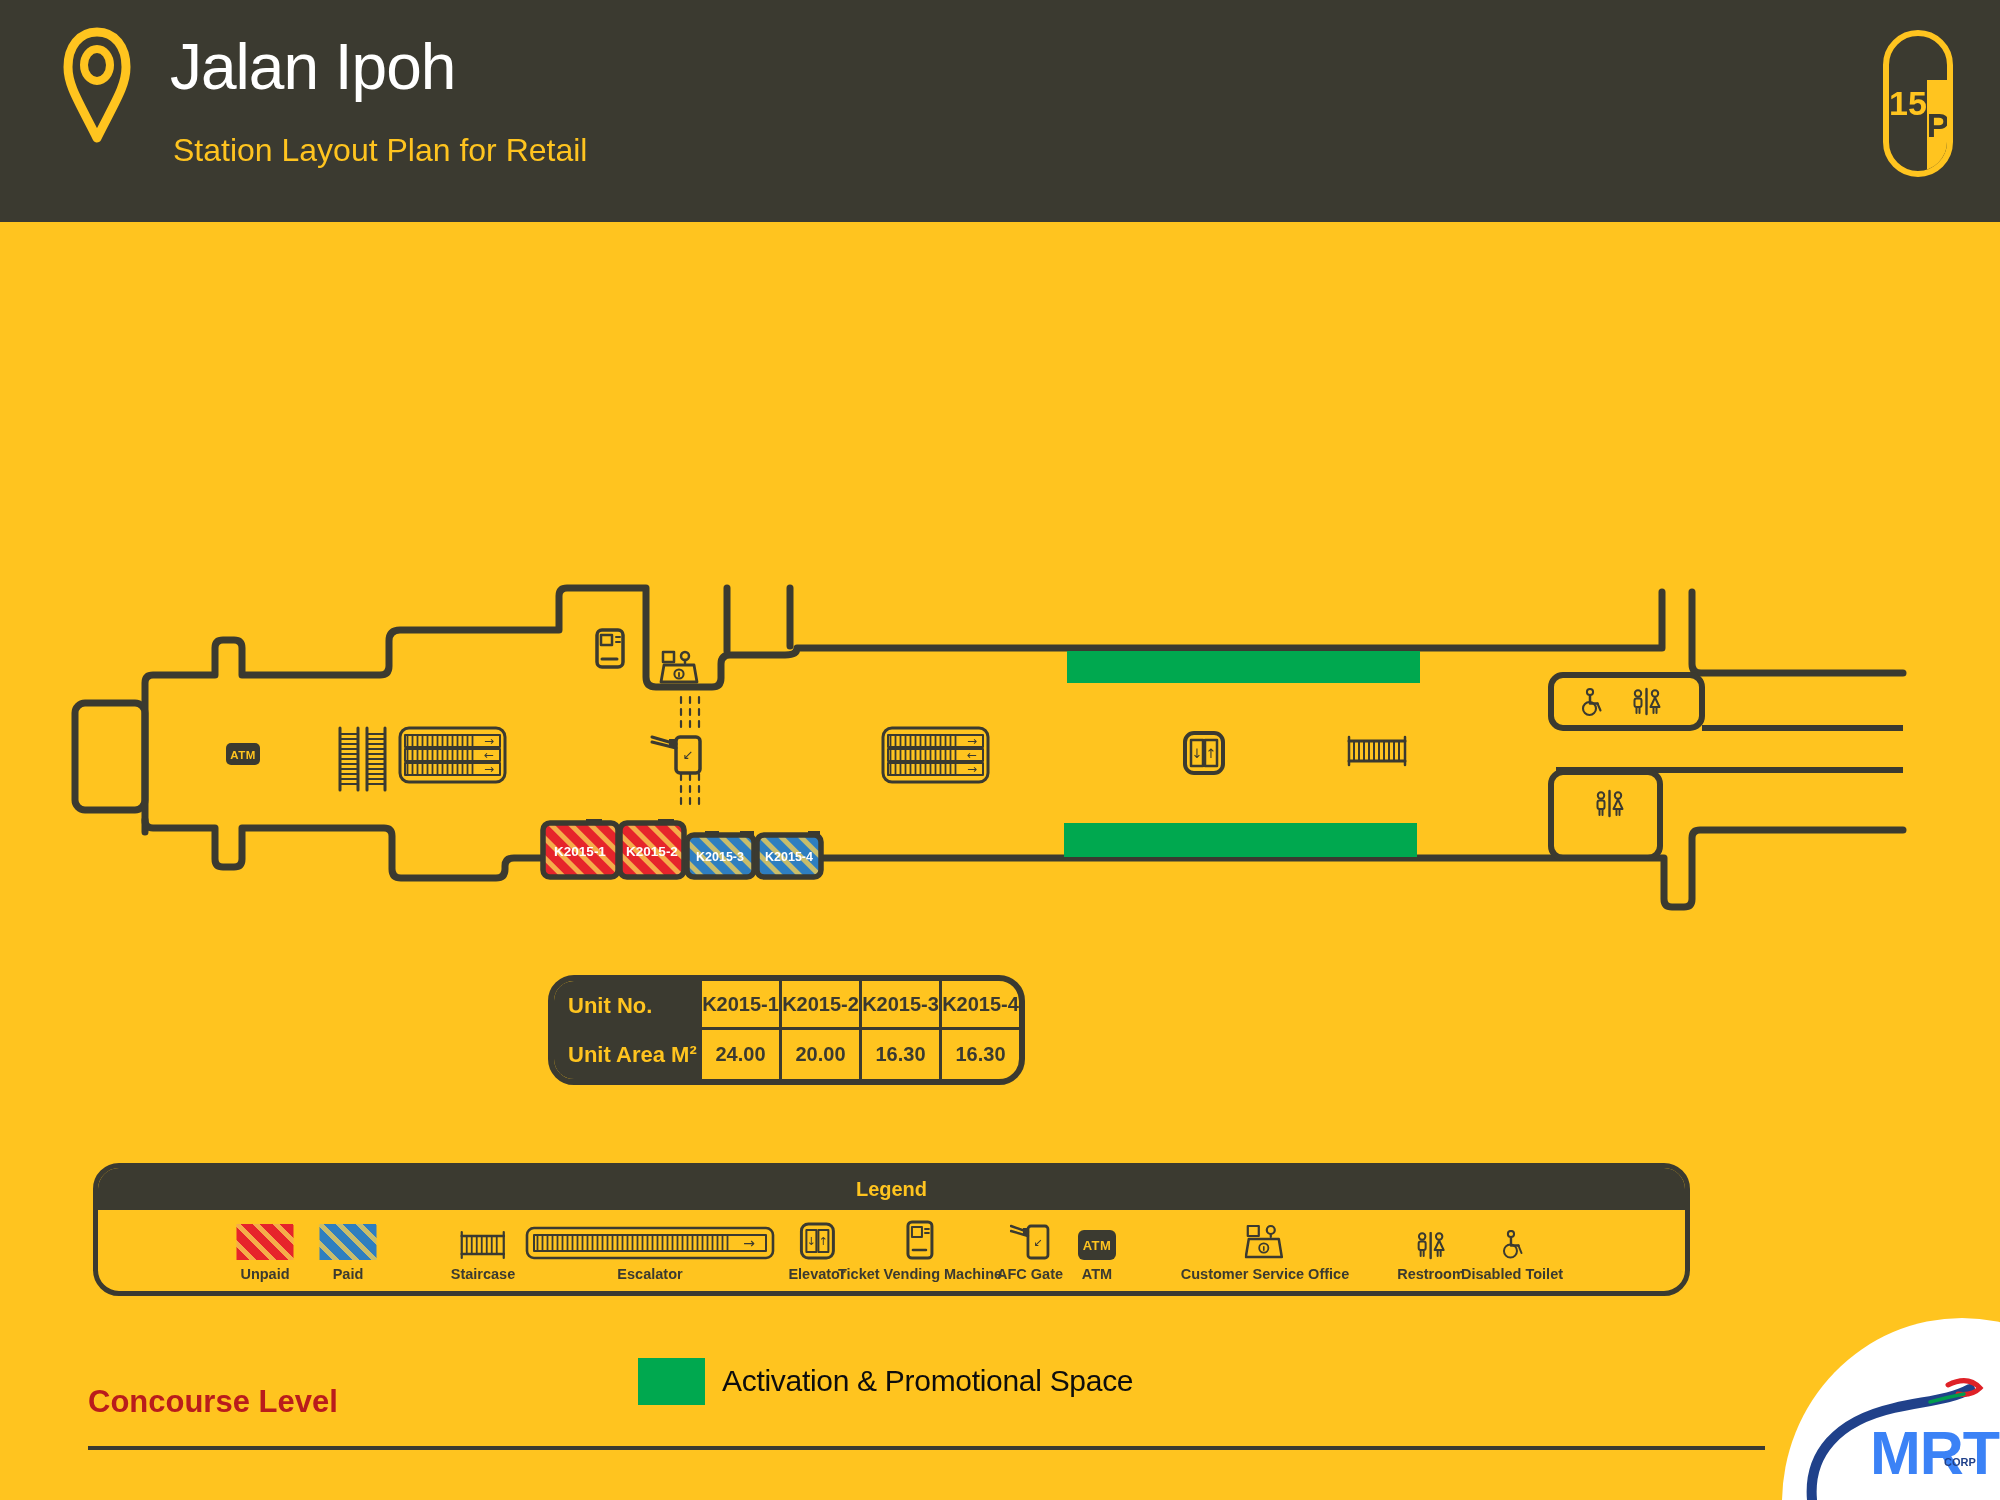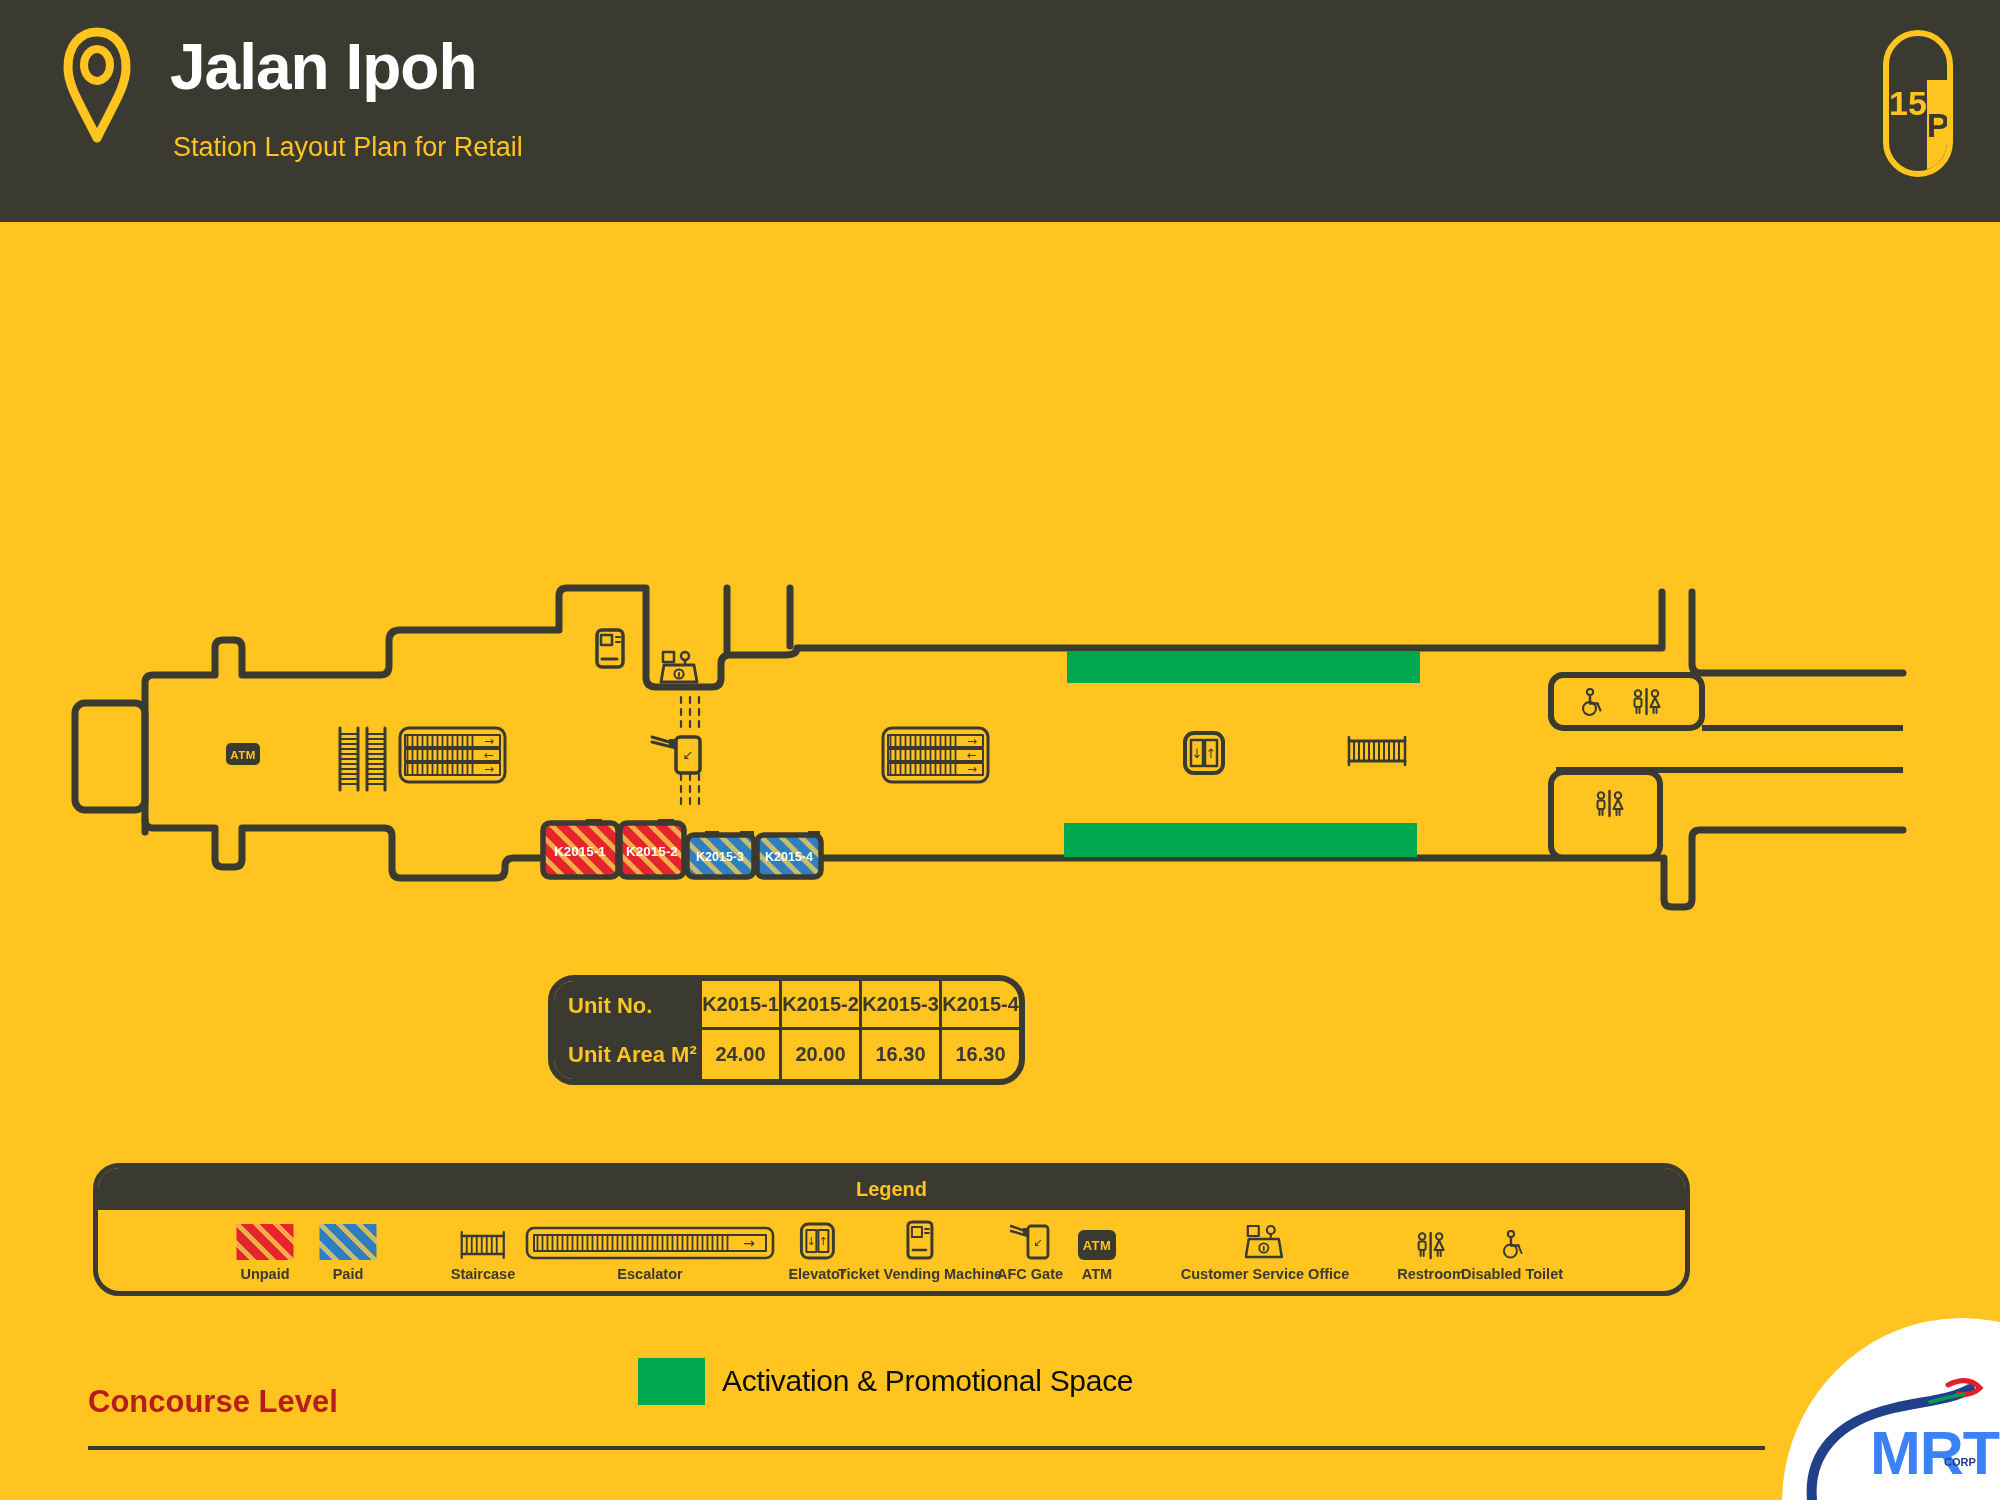--- a/index.html
+++ b/index.html
@@ -1,22 +1,22 @@
 <!DOCTYPE html>
 <html><head>
 <meta charset="utf-8">
 <style>
   html,body{margin:0;padding:0;background:#888;}
   #canvas{position:relative;width:2000px;height:1500px;background:#FFC41F;overflow:hidden;
           font-family:"Liberation Sans",sans-serif;}
   
   #header{position:absolute;left:0;top:0;width:2000px;height:222px;background:#3B3A30;}
   #pin{position:absolute;left:63px;top:26px;}
-  #page-title{position:absolute;left:170px;top:30px;font-size:64px;font-weight:bold;color:#FFFFFF;letter-spacing:-1px;}
-  #page-subtitle{position:absolute;left:173px;top:132px;font-size:27px;font-weight:500;color:#FFC41F;}
+  #page-title{position:absolute;left:170px;top:30px;font-size:64px;font-weight:normal;color:#FFFFFF;letter-spacing:-1px;}
+  #page-subtitle{position:absolute;left:173px;top:132px;font-size:32px;font-weight:500;color:#FFC41F;}
   #badge{position:absolute;left:1883px;top:30px;width:70px;height:147px;border:6px solid #FFC41F;
          border-radius:42px;box-sizing:border-box;overflow:hidden;display:flex;flex-direction:row;}
   .badge-half{flex:1;display:flex;align-items:center;justify-content:center;font-weight:bold;font-size:34px;}
   .badge-top{color:#FFC41F;}
   .badge-bottom{background:#FFC41F;color:#3B3A30;margin-top:44px;}
   
   #plan{position:absolute;left:0;top:0;}
   .wall{fill:none;stroke:#3B3A30;stroke-width:7;stroke-linejoin:round;stroke-linecap:round;}
   .wall6{fill:none;stroke:#3B3A30;stroke-width:6;stroke-linejoin:round;}
   .ic{stroke:#3B3A30;fill:none;stroke-linecap:round;stroke-linejoin:round;}

